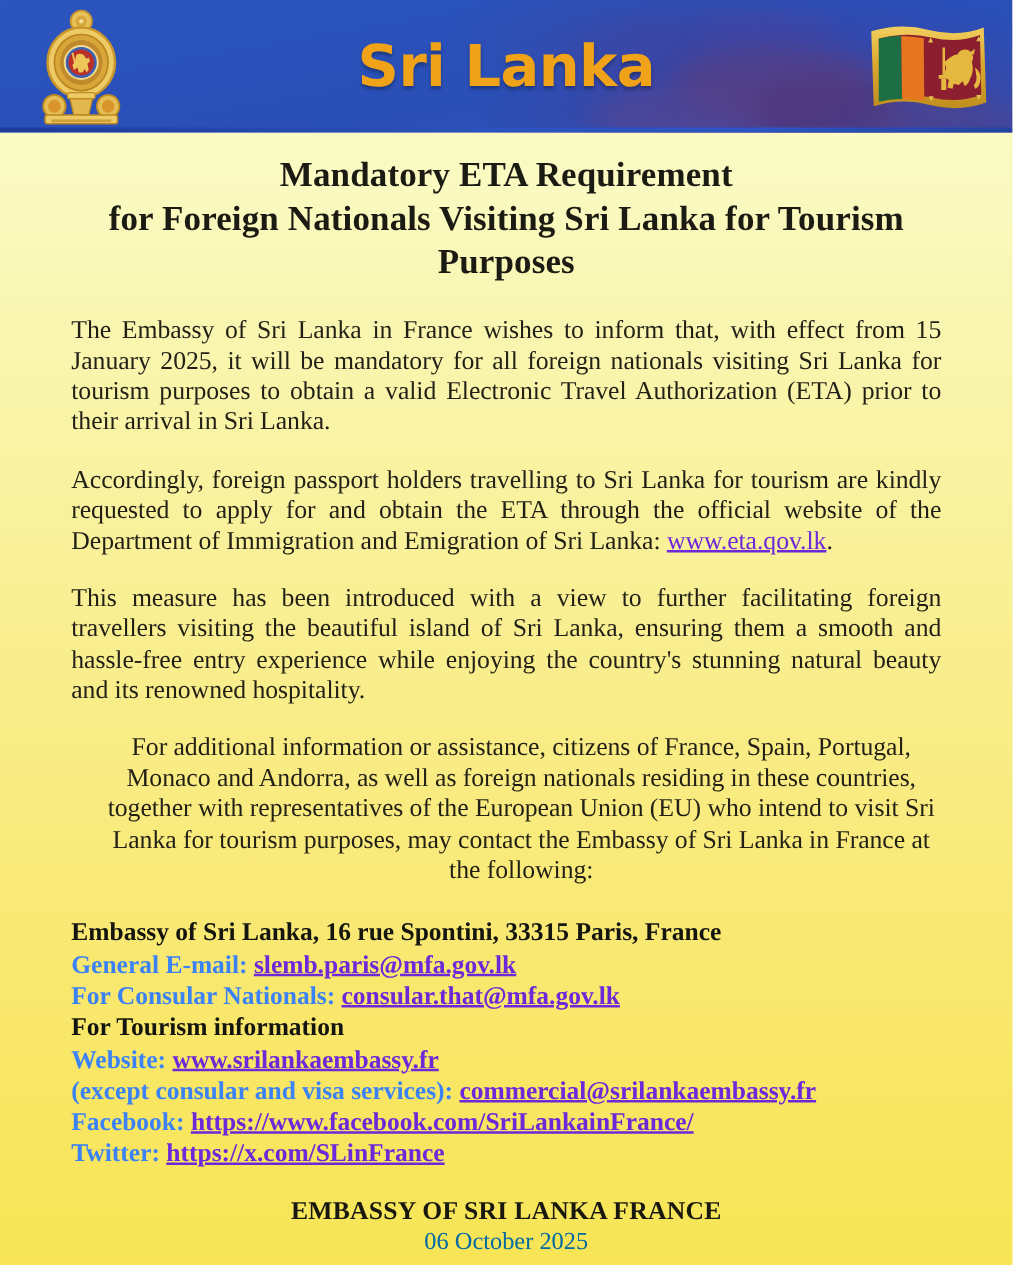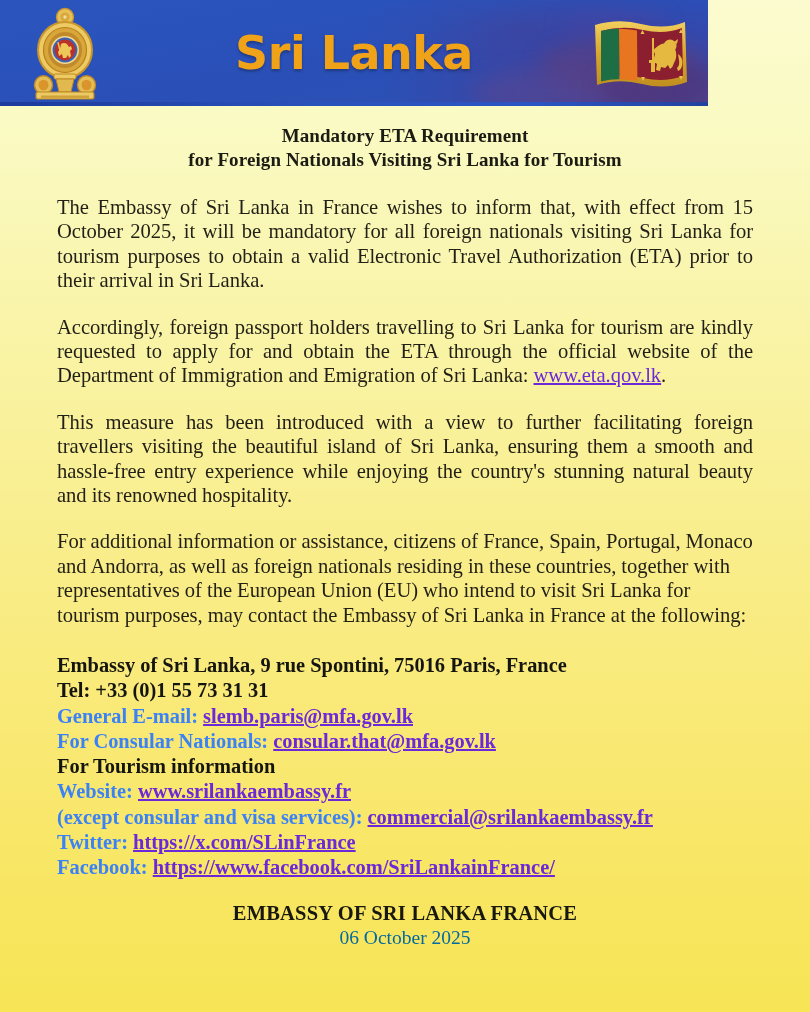--- a/index.html
+++ b/index.html
@@ -17,21 +17,21 @@
         #f9f4a8 32%,
         #f9ee8e 52%,
         #f9e975 72%,
         #f8e662 88%,
         #f7e556 100%);
   }
 
   
   .banner {
     position: relative;
-    width: 708px;
+    width: 810px;
     height: 106px;
     overflow: hidden;
     background:
       radial-gradient(ellipse 360px 150px at 640px 95px, rgba(90,60,130,0.75) 0%, rgba(70,60,150,0.35) 45%, rgba(40,70,170,0) 72%),
       radial-gradient(ellipse 230px 70px at 520px 30px, rgba(70,65,150,0.45) 0%, rgba(50,70,170,0) 70%),
       radial-gradient(ellipse 180px 60px at 745px 15px, rgba(40,80,190,0.55) 0%, rgba(40,80,190,0) 75%),
       linear-gradient(170deg, #2b55bd 0%, #2a52bb 30%, #2a4fb6 60%, #2f52b4 100%);
   }
   .banner::after{
     content:"";
@@ -85,39 +85,39 @@
   
   .doc {
     padding: 18px 57px 0 57px;
     color: #1a1a14;
   }
 
   .doc-title {
     text-align: center;
     font-family: "Liberation Serif", serif;
     font-weight: bold;
-    font-size: 19px;
+    font-size: 28px;
     line-height: 1.24;
     letter-spacing: 0.1px;
     margin: 0 0 24px 0;
     padding: 0 6px;
     color: #1b1b14;
   }
   .doc-title .tl { display: block; }
 
   p.body-para {
     margin: 0 0 22px 0;
     font-size: 20.6px;
     line-height: 1.185;
     text-align: justify;
     text-justify: inter-word;
     color: #211f16;
     letter-spacing: -0.05px;
   }
-  p.body-para:last-of-type { text-align: left; }
+  p.body-para:last-of-type { text-align: center; margin-left: 24px; }
 
   a.doclink, .doclink {
     color: #6d28d9;
     text-decoration: underline;
     text-underline-offset: 1px;
   }
 
   
   .contact {
     margin-top: 26px;
@@ -218,40 +218,40 @@
   </svg>
 
   <div class="banner-title">Sri Lanka</div>
 </div>
 
 <div class="doc">
 
   <h1 class="doc-title">
     <span class="tl">Mandatory ETA Requirement</span>
     <span class="tl">for Foreign Nationals Visiting Sri Lanka for Tourism</span>
+    <span class="tl">Purposes</span>
   </h1>
 
-  <p class="body-para">The Embassy of Sri Lanka in France wishes to inform that, with effect from 15 October 2025, it will be mandatory for all foreign nationals visiting Sri Lanka for tourism purposes to obtain a valid Electronic Travel Authorization (ETA) prior to their arrival in Sri Lanka.</p>
+  <p class="body-para">The Embassy of Sri Lanka in France wishes to inform that, with effect from 15 January 2025, it will be mandatory for all foreign nationals visiting Sri Lanka for tourism purposes to obtain a valid Electronic Travel Authorization (ETA) prior to their arrival in Sri Lanka.</p>
 
   <p class="body-para"><span>Accordingly, foreign passport holders travelling to Sri Lanka for tourism are kindly requested to apply for and obtain the ETA through the official website of the Department of Immigration and Emigration of Sri Lanka: </span><a class="doclink">www.eta.qov.lk</a><span>.</span></p>
 
   <p class="body-para">This measure has been introduced with a view to further facilitating foreign travellers visiting the beautiful island of Sri Lanka, ensuring them a smooth and hassle-free entry experience while enjoying the country's stunning natural beauty and its renowned hospitality.</p>
 
   <p class="body-para">For additional information or assistance, citizens of France, Spain, Portugal, Monaco and Andorra, as well as foreign nationals residing in these countries, together with representatives of the European Union (EU) who intend to visit Sri Lanka for tourism purposes, may contact the Embassy of Sri Lanka in France at the following:</p>
 
   <div class="contact">
-    <span class="row">Embassy of Sri Lanka, 9 rue Spontini, 75016 Paris, France</span>
-    <span class="row">Tel: +33 (0)1 55 73 31 31</span>
+    <span class="row">Embassy of Sri Lanka, 16 rue Spontini, 33315 Paris, France</span>
     <span class="row"><span class="lbl">General E-mail: </span><a class="doclink">slemb.paris@mfa.gov.lk</a></span>
     <span class="row"><span class="lbl">For Consular Nationals: </span><a class="doclink">consular.that@mfa.gov.lk</a></span>
     <span class="row">For Tourism information</span>
     <span class="row"><span class="lbl">Website: </span><a class="doclink">www.srilankaembassy.fr</a></span>
     <span class="row"><span class="lbl">(except consular and visa services): </span><a class="doclink">commercial@srilankaembassy.fr</a></span>
+    <span class="row"><span class="lbl">Facebook: </span><a class="doclink">https://www.facebook.com/SriLankainFrance/</a></span>
     <span class="row"><span class="lbl">Twitter: </span><a class="doclink">https://x.com/SLinFrance</a></span>
-    <span class="row"><span class="lbl">Facebook: </span><a class="doclink">https://www.facebook.com/SriLankainFrance/</a></span>
   </div>
 
   <div class="footer">
     <div class="org">EMBASSY OF SRI LANKA FRANCE</div>
     <div class="date">06 October 2025</div>
   </div>
 
 </div>
 
 </body></html>

